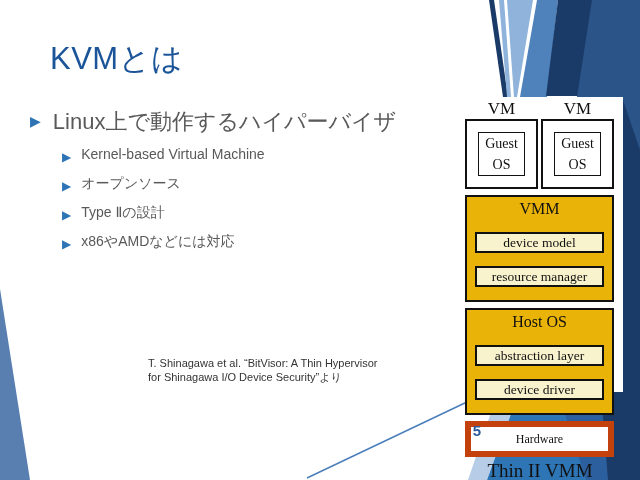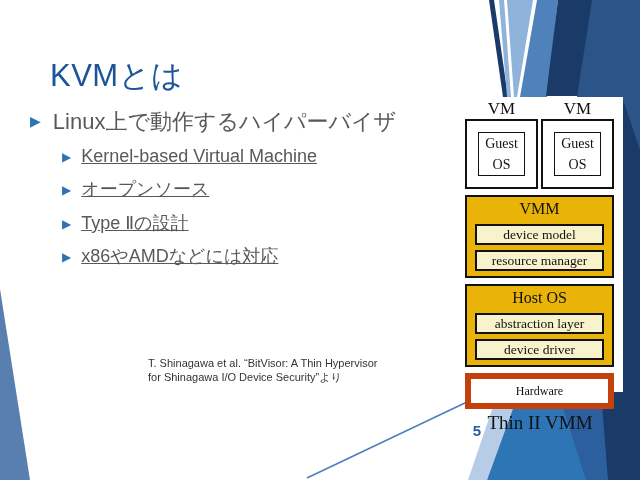--- a/index.html
+++ b/index.html
@@ -3,32 +3,32 @@
 <meta charset="utf-8">
 <style>
   html,body{margin:0;padding:0;background:#888;}
   .slide{
     position:relative;width:640px;height:480px;background:#ffffff;
     overflow:hidden;font-family:"Liberation Sans",sans-serif;
   }
   .bg-svg{position:absolute;left:0;top:0;width:640px;height:480px;z-index:0;}
 
   .title{
-    position:absolute;left:50px;top:55px;z-index:2;
+    position:absolute;left:50px;top:38px;z-index:2;
     font-size:31px;font-weight:500;color:#1b5499;letter-spacing:0.5px;
   }
 
   .bullets{position:absolute;left:30px;top:108px;z-index:2;}
   .b-row{display:flex;align-items:flex-start;}
   .b-l1{margin-bottom:10px;}
   .b-l1 .tri{font-size:14px;color:#2e74b5;margin:6px 12px 0 0;line-height:1;}
   .b-l1 .txt{font-size:22px;color:#595959;line-height:1.25;}
   .b-l2{margin:0 0 12px 32px;}
   .b-l2 .tri{font-size:12px;color:#2e74b5;margin:5px 10px 0 0;line-height:1;}
-  .b-l2 .txt{font-size:18px;color:#595959;line-height:1.2;text-decoration:underline;}
+  .b-l2 .txt{font-size:14px;color:#595959;line-height:1.2;}
 
   .citation{
     position:absolute;left:148px;top:356px;width:290px;z-index:2;
     font-size:11px;font-weight:normal;color:#333333;line-height:14px;
   }
 
   .page-num{
     position:absolute;left:462px;top:422px;width:30px;text-align:center;z-index:2;
     font-size:15px;font-weight:600;color:#2d5b9b;
   }
@@ -41,21 +41,21 @@
     box-sizing:border-box;padding-top:2px;
   }
   .vm-labels{display:flex;gap:3px;margin:0 9px 0 8px;}
   .vm-labels span{flex:1;text-align:center;font-size:17px;line-height:20px;}
   .guest-row{display:flex;gap:3px;margin:0 9px 0 8px;}
   .guest-outer{flex:1;border:2px solid #111;padding:11px;background:#fff;}
   .guest-inner{border:1px solid #111;text-align:center;font-size:14px;line-height:21px;}
   .big-box{margin:6px 9px 0 8px;border:2px solid #111;background:#eab308;box-sizing:border-box;}
   .big-box .box-title{text-align:center;font-size:16px;line-height:21px;margin-top:1px;}
   .ybox{
-    margin:5px 8px;border:2px solid #111;background:#f8f3cd;
+    margin:13px 8px;border:2px solid #111;background:#f8f3cd;
     text-align:center;font-size:13.5px;line-height:17px;
   }
   .hw-box{
     margin:6px 9px 0 8px;border:6px solid #c2410c;background:#fff;
     text-align:center;font-size:12px;line-height:24px;
   }
   .diag-caption{margin-top:3px;text-align:center;font-size:19px;}
 </style>
 </head>
 <body>

